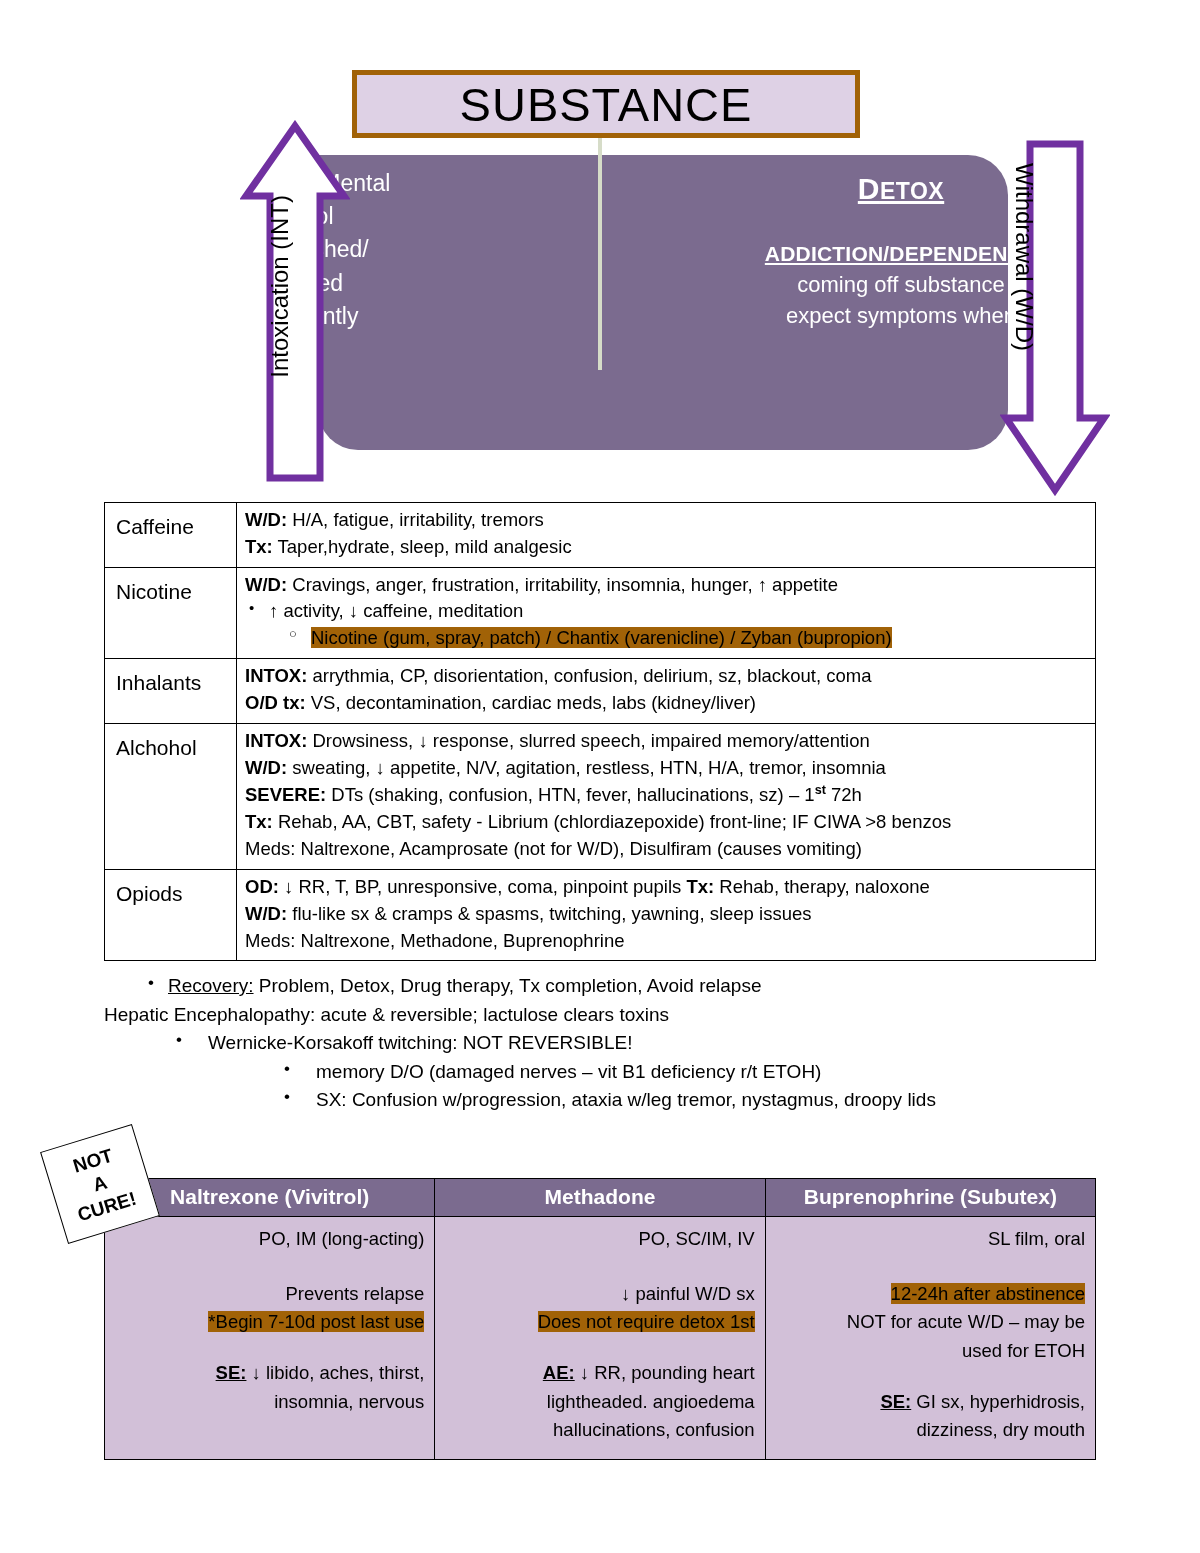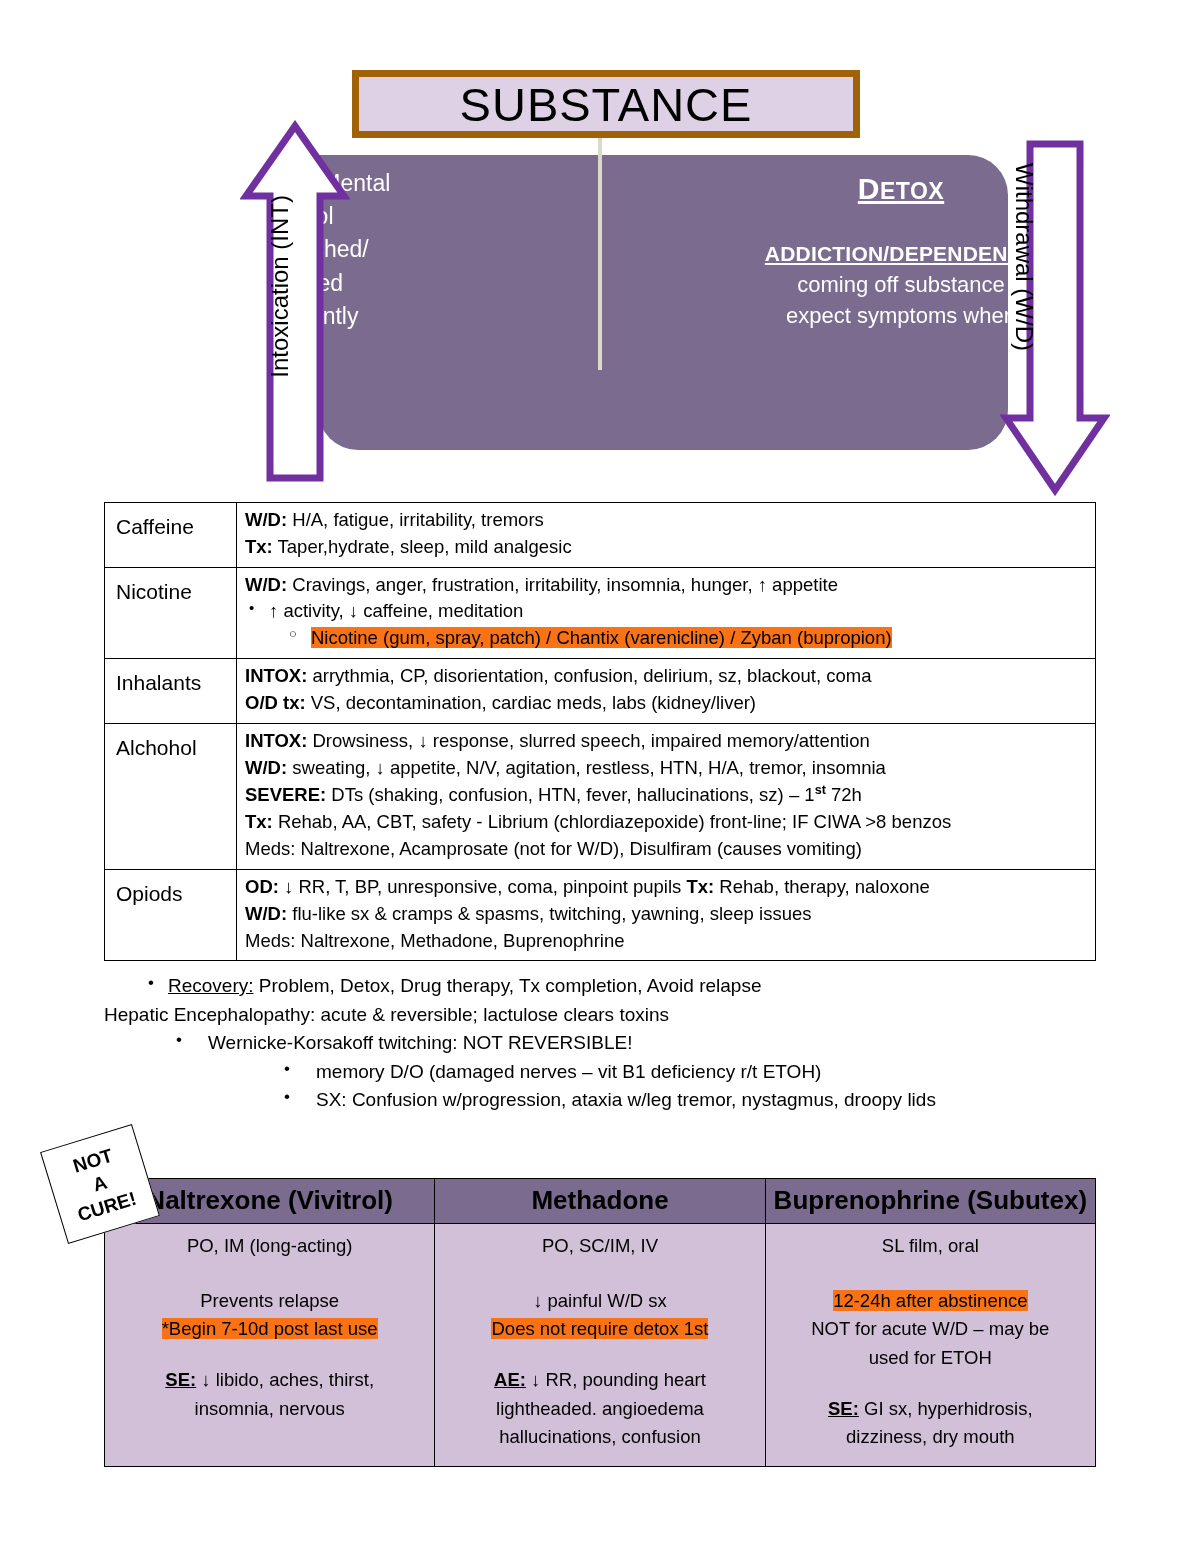--- a/index.html
+++ b/index.html
@@ -20,21 +20,21 @@
     position: absolute;
     left: 0; top: 0;
     width: 1200px; height: 500px;
   }
 
   .substance-title {
     position: absolute;
     left: 352px; top: 70px;
     width: 508px; height: 68px;
     background: #DED1E5;
-    border: 7px solid #a16207;
+    border: 5px solid #a16207;
     display: flex; align-items: center; justify-content: center;
     z-index: 6;
   }
   .substance-title span {
     font-size: 47px;
     letter-spacing: 1px;
     color: #000;
     font-family: "Liberation Sans", sans-serif;
     line-height: 1;
   }
@@ -138,21 +138,21 @@
     line-height: 1.45;
   }
   #main-table td.subst {
     width: 132px;
     font-size: 21px;
     padding-top: 9px;
     padding-left: 11px;
   }
   .ln { display: block; white-space: nowrap; }
   .b { font-weight: bold; }
-  .hl { background: #f97316; }
+  .hl { background: #a16207; }
   .bullet-l1 {
     display: block;
     padding-left: 24px;
     position: relative;
   }
   .bullet-l1::before {
     content: "\2022";
     position: absolute; left: 4px; top: -1px;
     font-size: 15px;
   }
@@ -200,32 +200,32 @@
   
   #med-table {
     position: absolute;
     left: 104px; top: 1178px;
     width: 992px;
     border-collapse: collapse;
     font-size: 18.5px;
   }
   #med-table th {
     background: #7B6B8F;
-    color: #000000;
-    font-size: 26px;
+    color: #ffffff;
+    font-size: 21px;
     font-weight: bold;
     border: 1.5px solid #000;
     padding: 6px 4px 7px 4px;
     height: 38px;
   }
   #med-table td {
     background: #D2C0D8;
     border: 1.5px solid #000;
     padding: 8px 10px 14px 10px;
-    text-align: center;
+    text-align: right;
     vertical-align: top;
     height: 240px;
     line-height: 1.55;
     width: 33.33%;
   }
   .cell-gap { height: 26px; }
   .cell-gap-sm { height: 22px; }
 
   
   #sticky {

